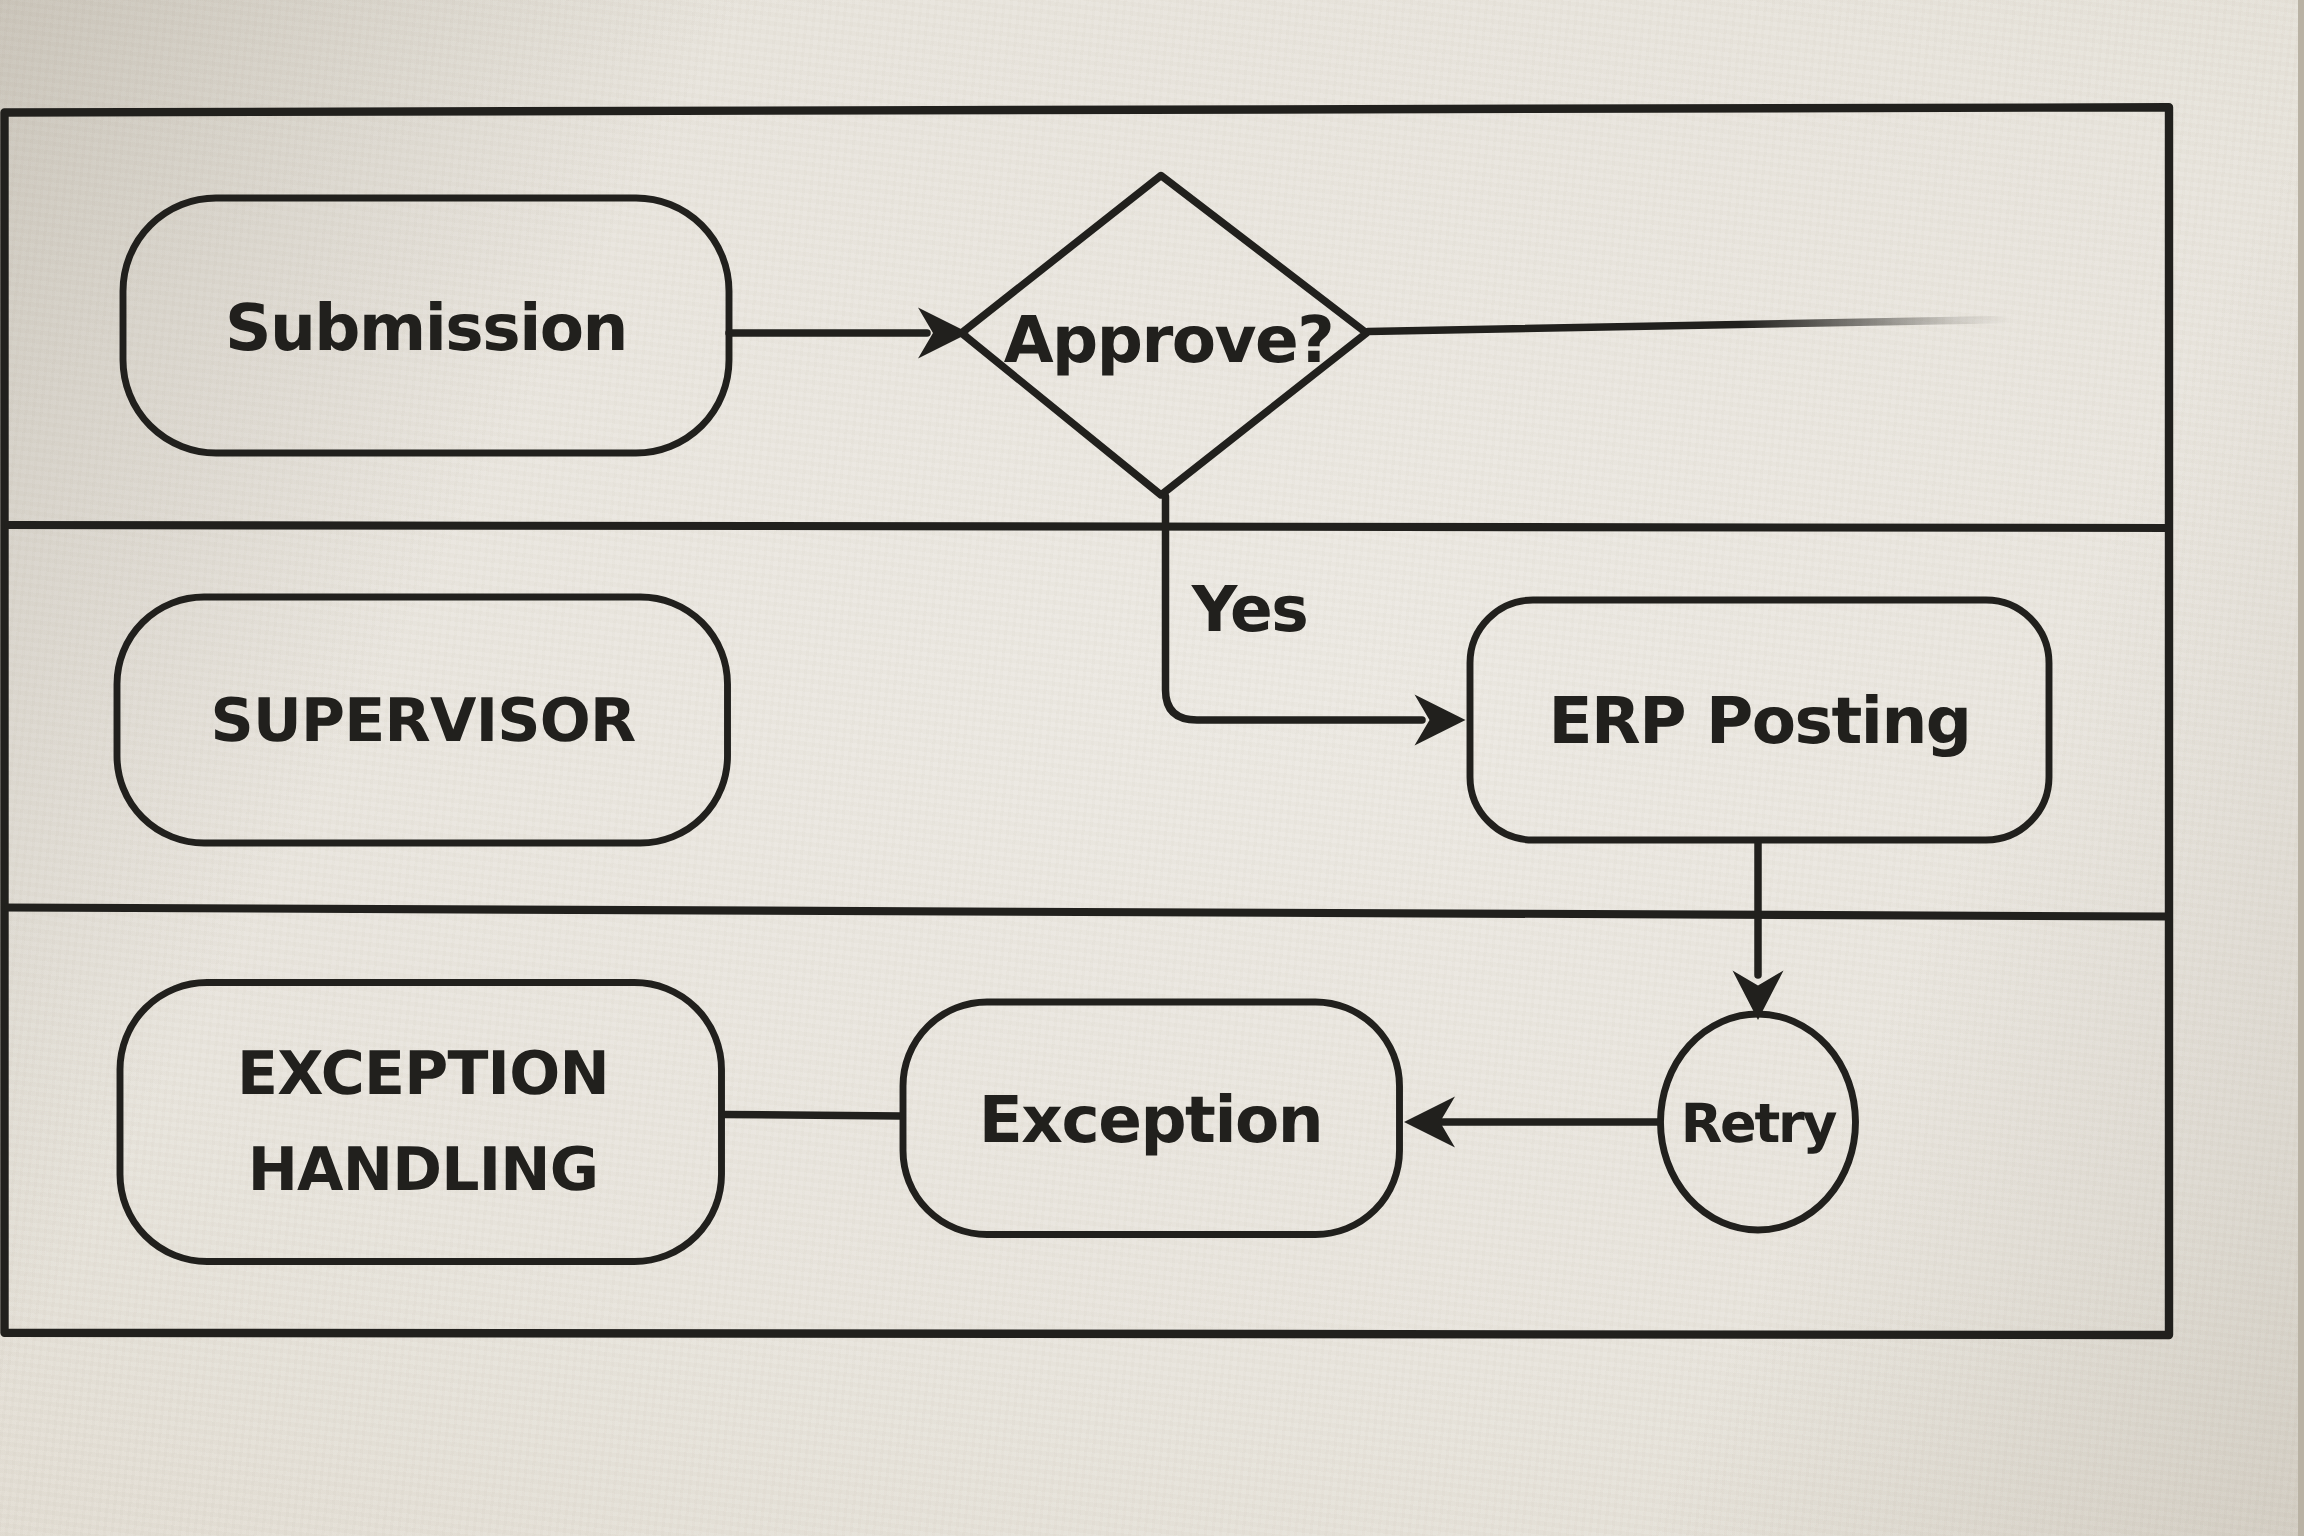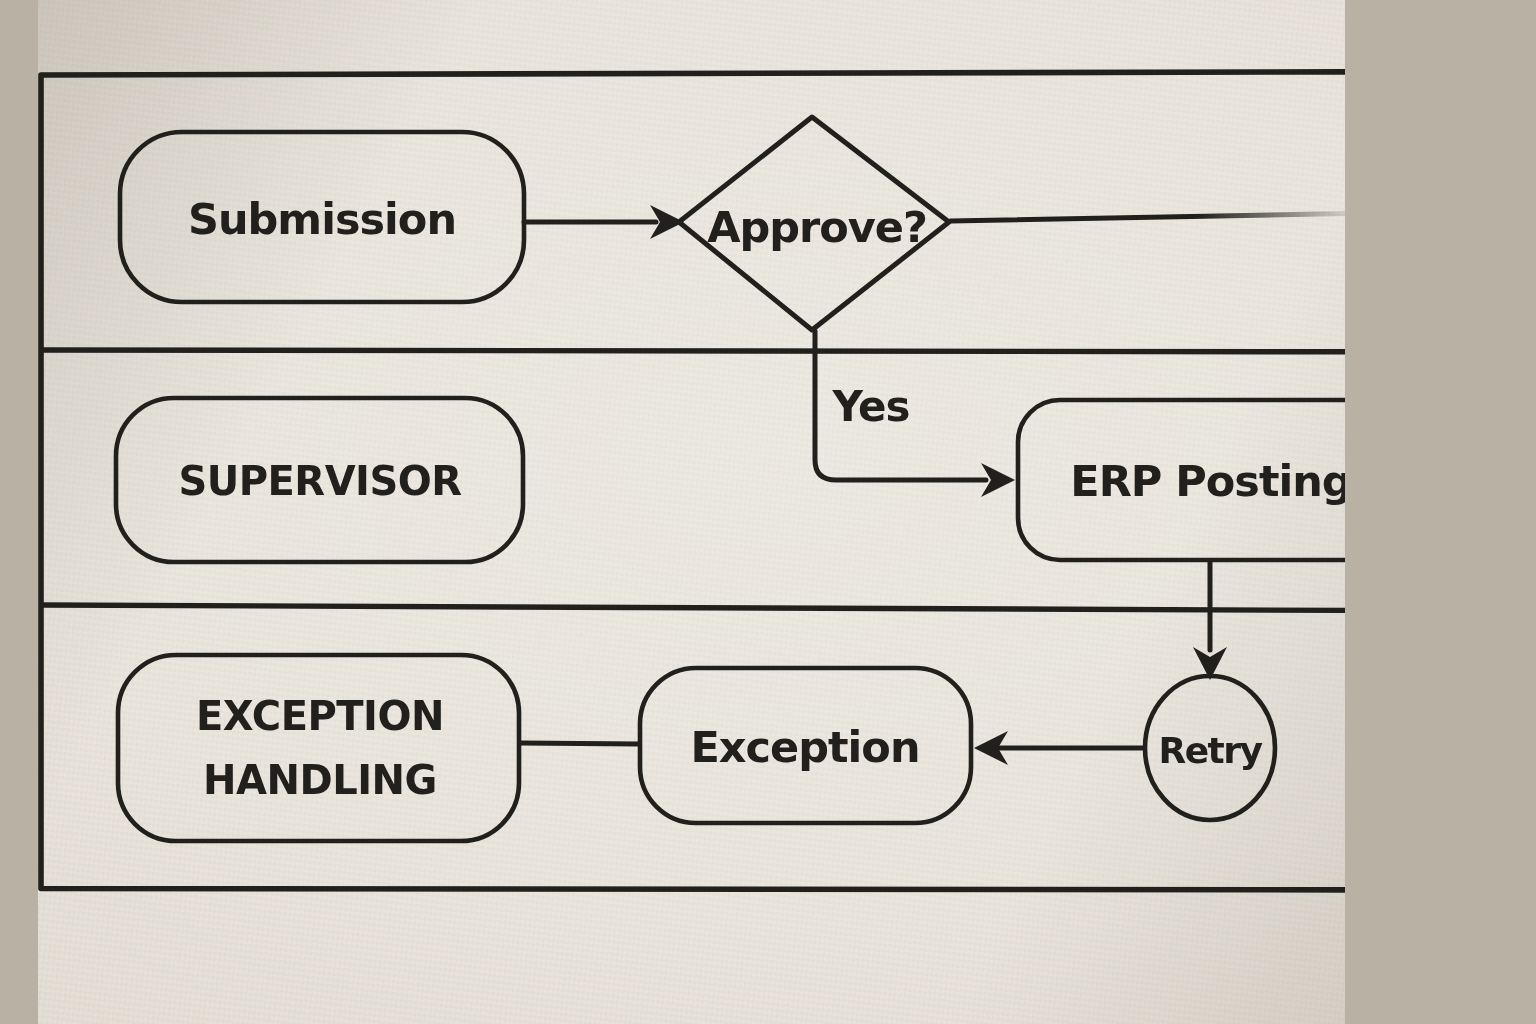--- a/index.html
+++ b/index.html
@@ -1,23 +1,22 @@
 <!DOCTYPE html>
 <html><head>
 <meta charset="utf-8">
 <style>
   html,body{margin:0;padding:0;background:#b9b2a4;}
   #photo{
     position:relative;
-    width:1307px;height:1024px;
+    width:1532px;height:1024px;
     overflow:hidden;
     background:
       radial-gradient(ellipse 120% 95% at 56% 44%, #edeae3 0%, #e9e5dd 48%, #e2ddd3 76%, #d4cec1 96%, #c9c2b3 100%);
     font-family:"DejaVu Sans","Liberation Sans",sans-serif;
-    margin-left:38px;
   }
   
   #photo::before{
     content:"";position:absolute;inset:0;pointer-events:none;
     background:
       linear-gradient(118deg, rgba(70,58,40,0.16) 0%, rgba(70,58,40,0) 24%),
       linear-gradient(295deg, rgba(70,58,40,0.10) 0%, rgba(70,58,40,0) 22%),
       repeating-linear-gradient(7deg, rgba(120,110,90,0.022) 0 3px, rgba(255,255,255,0.02) 3px 6px),
       repeating-linear-gradient(96deg, rgba(120,110,90,0.018) 0 2px, rgba(255,255,255,0.018) 2px 5px);
   }

